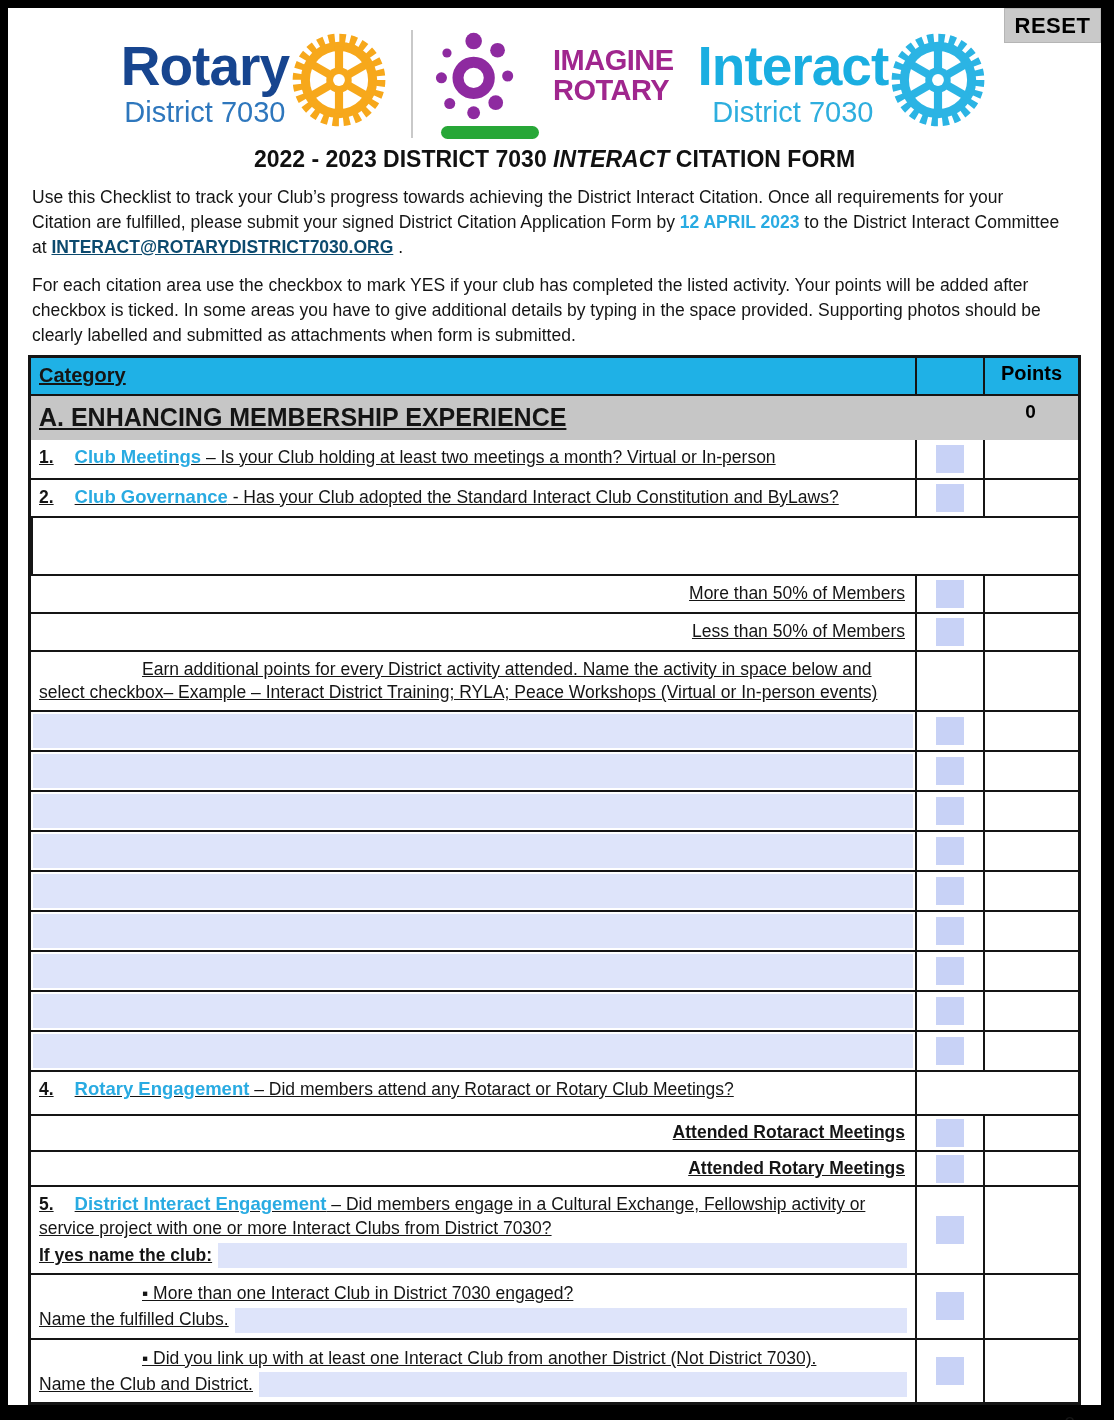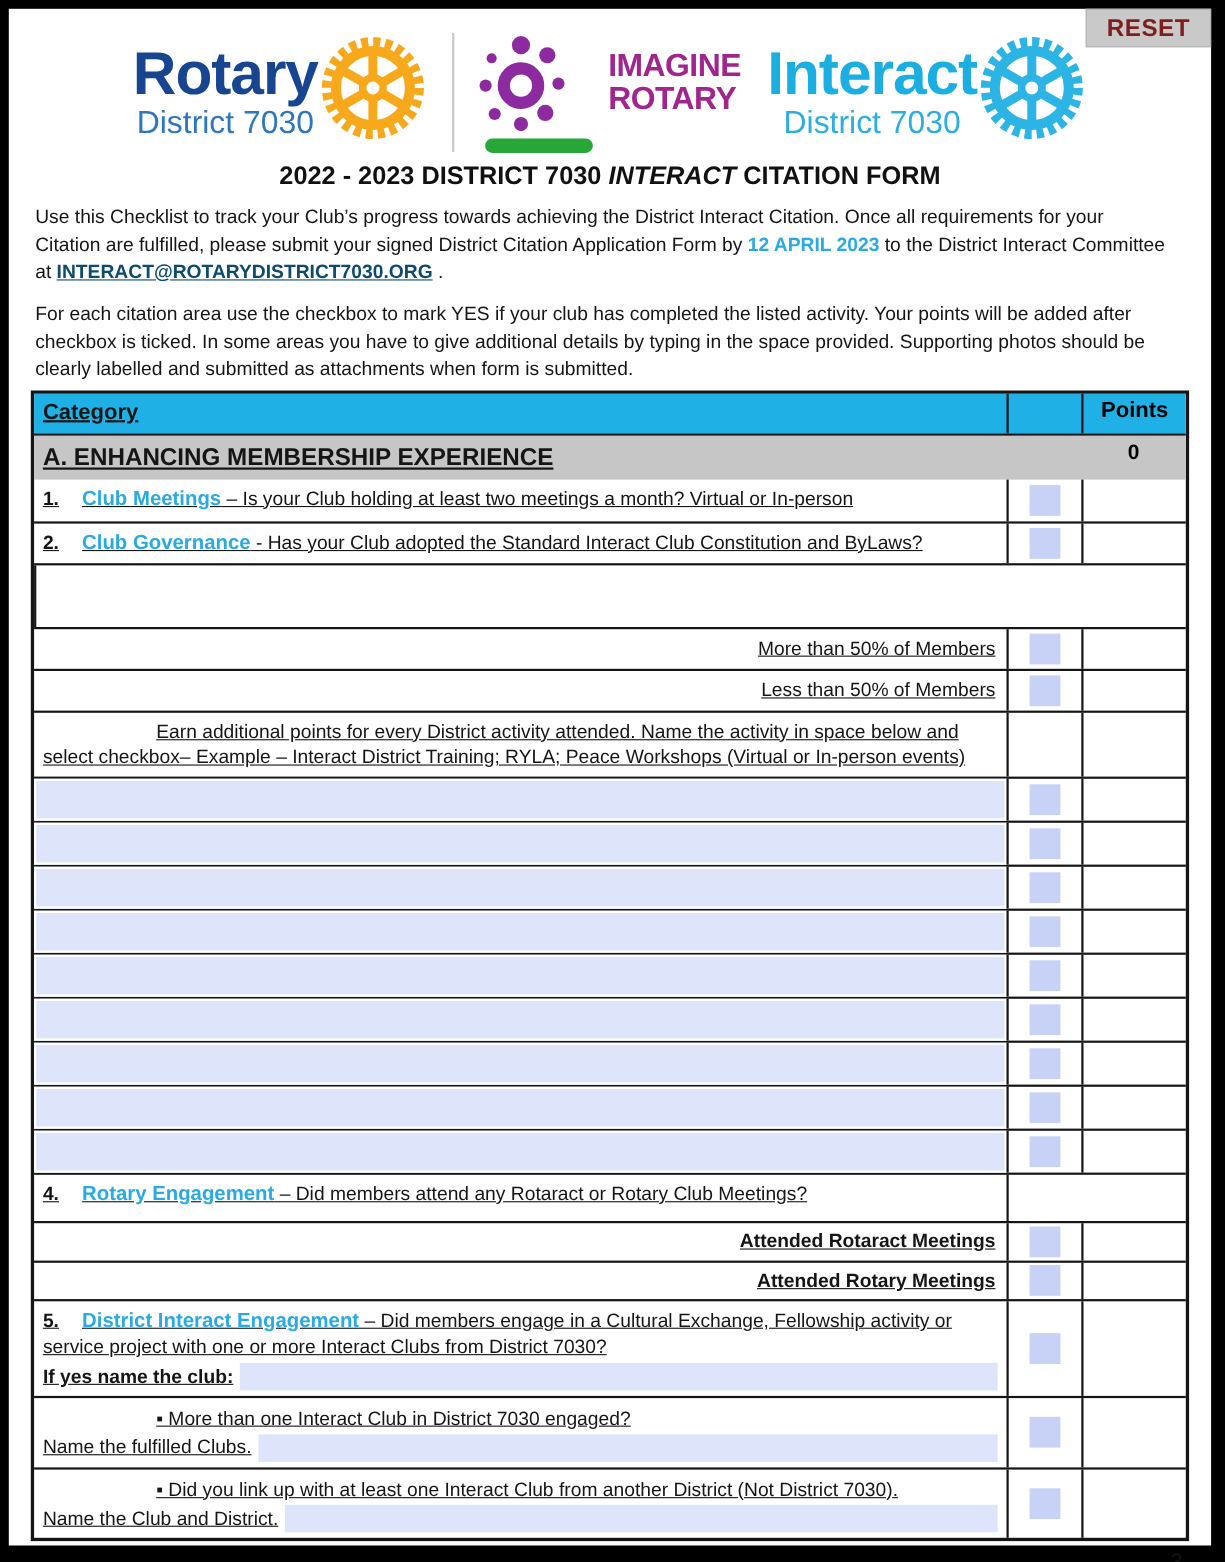--- a/index.html
+++ b/index.html
@@ -1,22 +1,22 @@
 <!DOCTYPE html>
 <html><head>
 <meta charset="utf-8">
 <style>
   * { box-sizing: border-box; margin: 0; padding: 0; }
   html,body { width:1114px; height:1420px; }
   body { background:#000; position:relative; font-family:"Liberation Sans", sans-serif; overflow:hidden; }
   .page { position:absolute; left:8px; top:8px; right:13px; bottom:15px; background:#fff; }
 
   
-  .reset { position:absolute; top:0; right:0; width:114px; height:35px; background:#c9c9c9; border:1px solid #b5b5b5;
-           font-family:"Liberation Sans",sans-serif; font-size:22px; font-weight:bold; color:#7f1d1d; letter-spacing:.5px; cursor:pointer; }
+  .reset { position:absolute; top:0; right:0; width:97px; height:35px; background:#c9c9c9; border:1px solid #b5b5b5;
+           font-family:"Liberation Sans",sans-serif; font-size:22px; font-weight:bold; color:#000000; letter-spacing:.5px; cursor:pointer; }
 
   
   .logos { display:flex; align-items:center; justify-content:center; margin-top:16px; height:120px; gap:10px; }
   .stack { display:flex; flex-direction:column; align-items:center; }
   .rotary-word { font-size:55px; font-weight:bold; color:#17458f; line-height:1; letter-spacing:-1px; }
   .rotary-district { font-size:29px; color:#2e77bd; margin-top:2px; }
   .wheel { width:100px; height:100px; margin-top:-8px; }
   .divider { width:2px; height:108px; background:#c9c9c9; margin:0 12px; }
   .imagine { display:grid; grid-template-columns:auto auto; grid-template-rows:auto auto; align-items:center; column-gap:14px; }
   .mark { width:92px; height:92px; grid-row:1; }
@@ -38,21 +38,21 @@
   .row:first-child { border-top:none; }
   .row.merged { grid-template-columns:1fr 163px; }
   .c1 { padding:5px 8px; font-size:17.5px; color:#151515; line-height:1.35;text-decoration:underline; }
   .c2, .c3, .c2m { border-left:2px solid #151515; }
   .c2 { display:flex; align-items:center; justify-content:center; }
   .thead { background:#1fb1e6; min-height:36px; }
   .thead .c1 { font-size:20px; font-weight:bold; padding-top:4px; }
   .thead .c3 { font-size:20px; font-weight:bold; text-align:center; padding-top:4px; }
   .section-row { background:#c6c6c6; min-height:37px; grid-template-columns:1fr 68px 95px; }
   .section-row > div { border-left:none; }
-  .section-row .c1 { font-size:22px; font-weight:bold; padding-top:5px; }
+  .section-row .c1 { font-size:25px; font-weight:bold; padding-top:5px; }
   .section-row .c3 { font-size:19px; font-weight:bold; text-align:center; padding-top:5px; }
   .num { font-weight:bold; margin-right:21px; }
   .qtitle { color:#29abe2; font-weight:bold; font-size:18.5px; }
   .row.q { min-height:38px; }
   .row.r3 { min-height:58px; }
   .row.r4 { min-height:44px; }
   .row.opt { min-height:38px; }
   .row.optb { min-height:35px; }
   .row.note { min-height:58px; }
   .row.inp { height:40px; }

